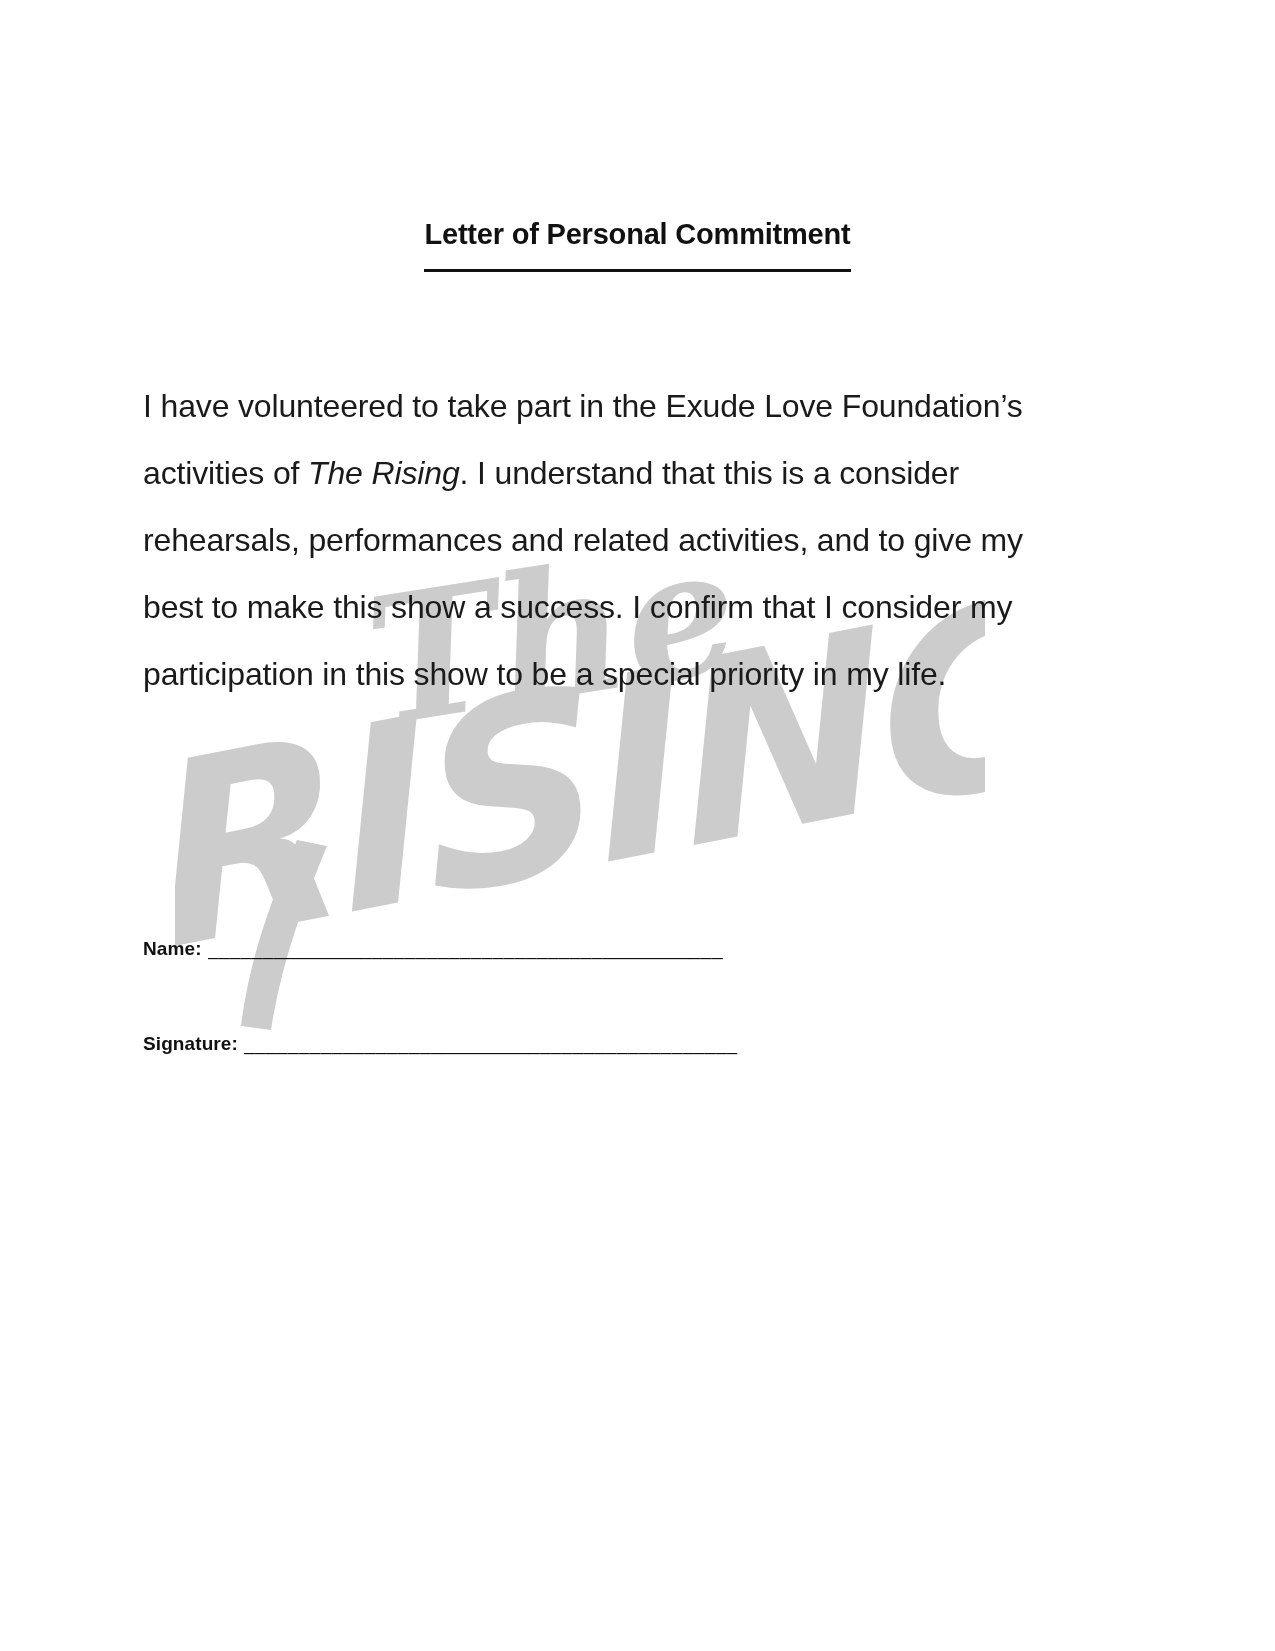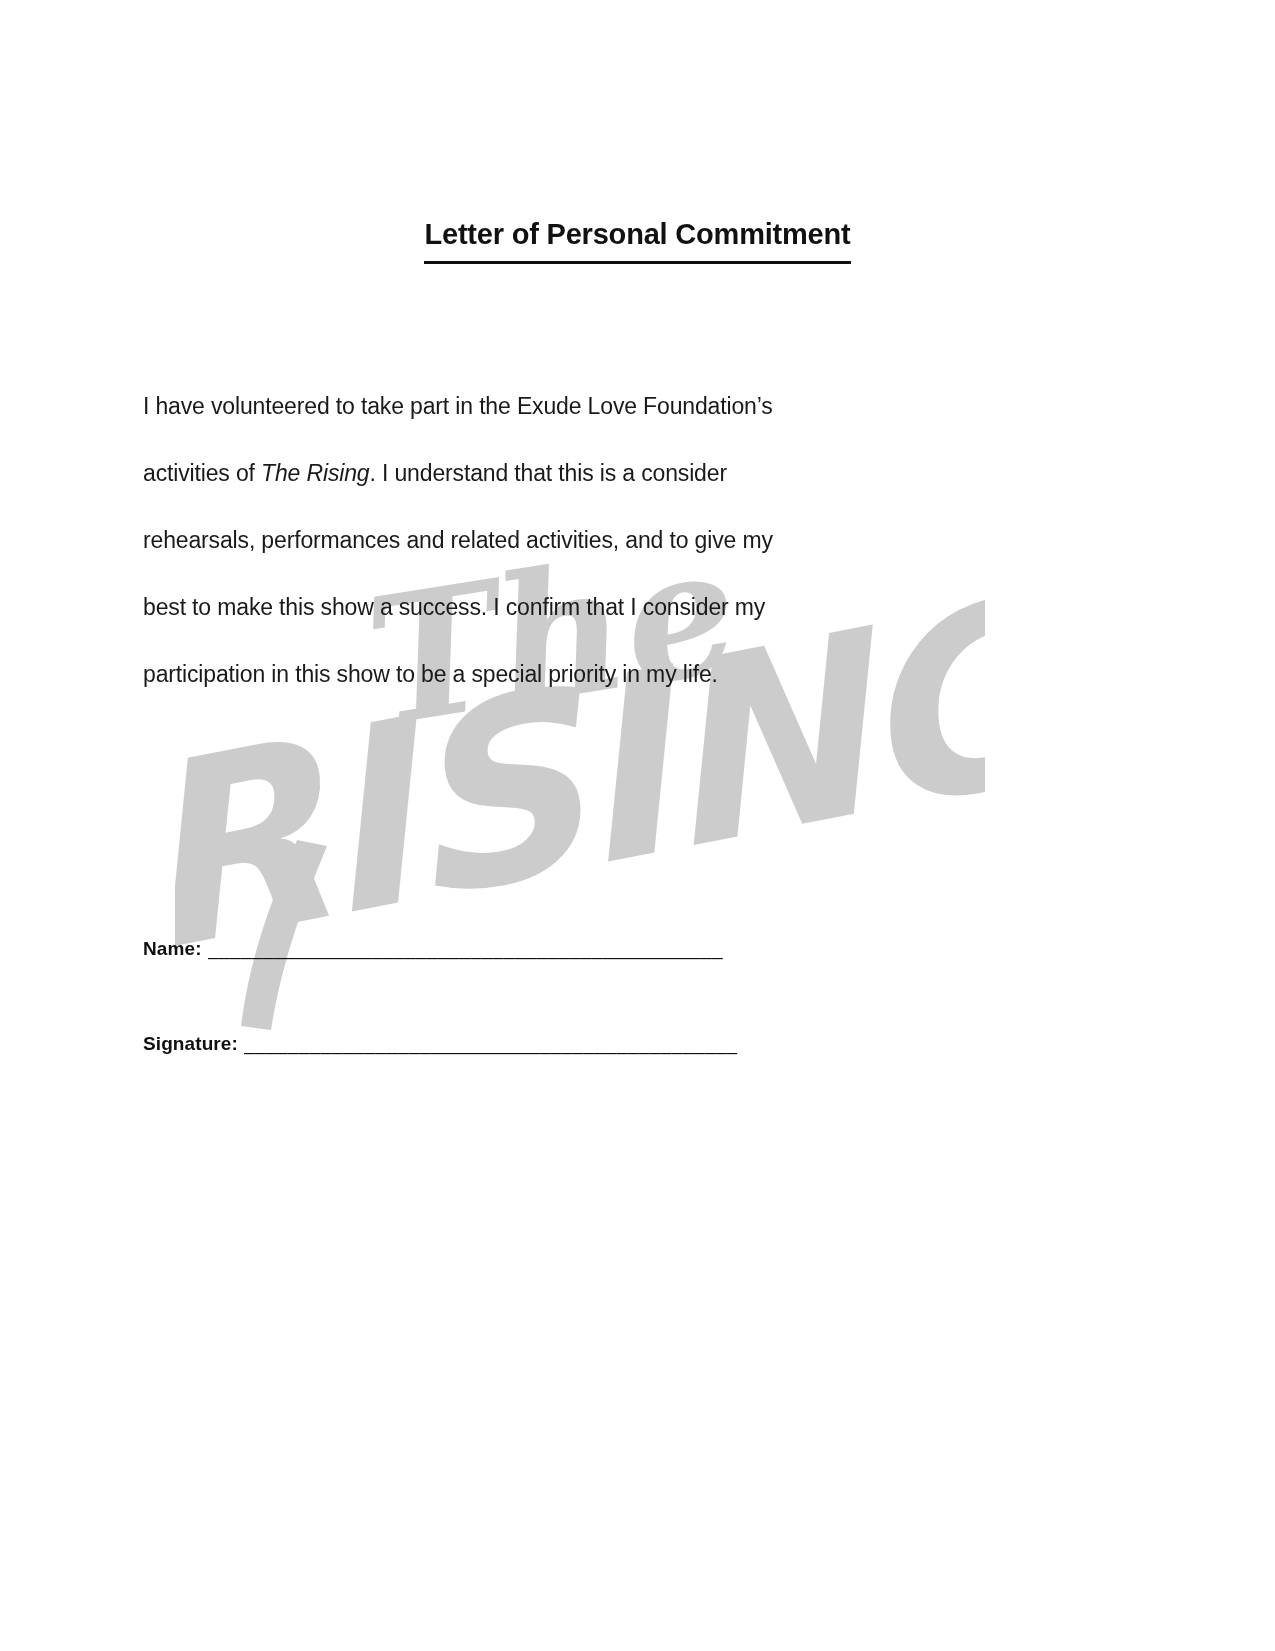--- a/index.html
+++ b/index.html
@@ -61,31 +61,31 @@
     top: 218px;
     width: 1275px;
     text-align: center;
     font-size: 29px;
     font-weight: 700;
     letter-spacing: -0.2px;
     color: #111111;
   }
   .doc-title span.ul {
     border-bottom: 3px solid #111111;
-    padding-bottom: 11px;
+    padding-bottom: 19px;
   }
 
   .body-block {
     position: absolute;
     left: 143px;
     top: 373px;
     width: 910px;
   }
   .body-line {
-    font-size: 23px;
+    font-size: 32px;
     line-height: 67px;
     color: #1a1a1a;
     letter-spacing: -0.15px;
     white-space: pre;
   }
   .ital {
     font-style: italic;
   }
 
   

